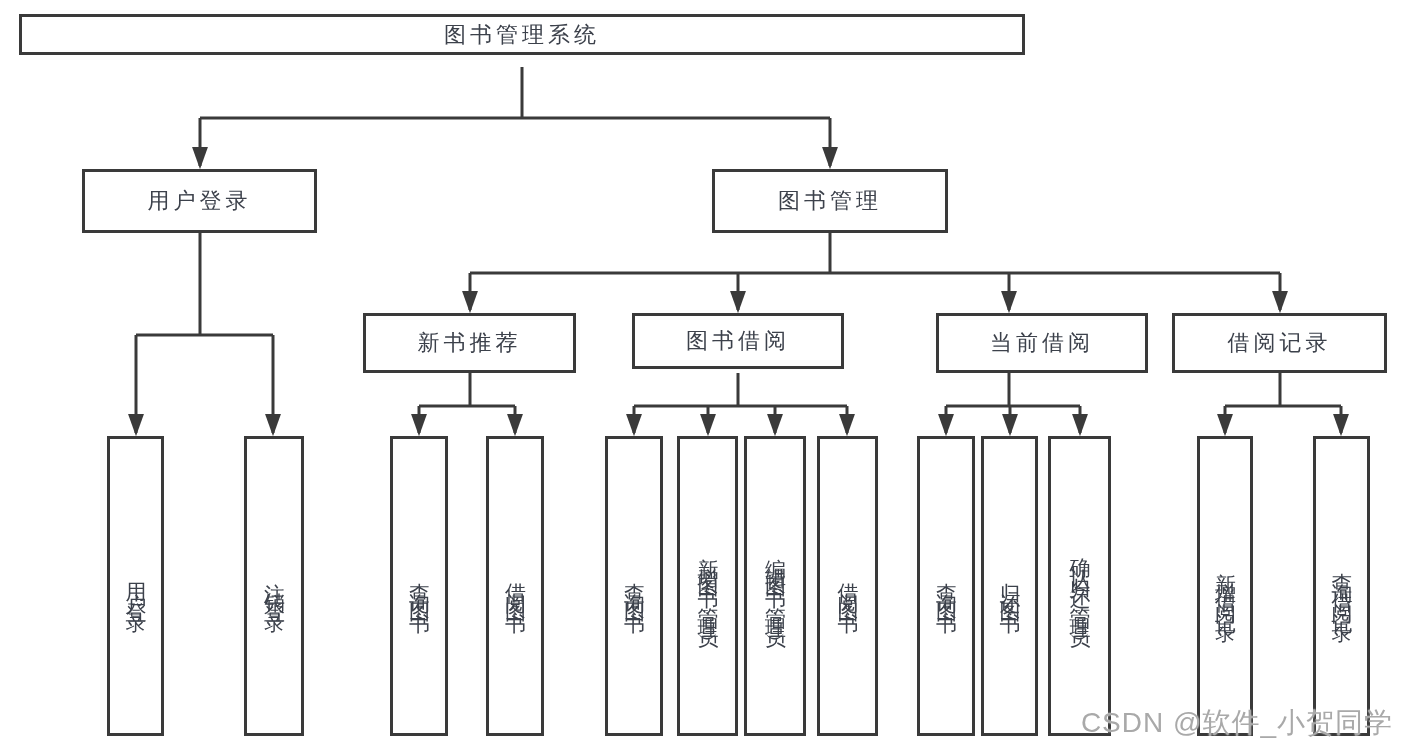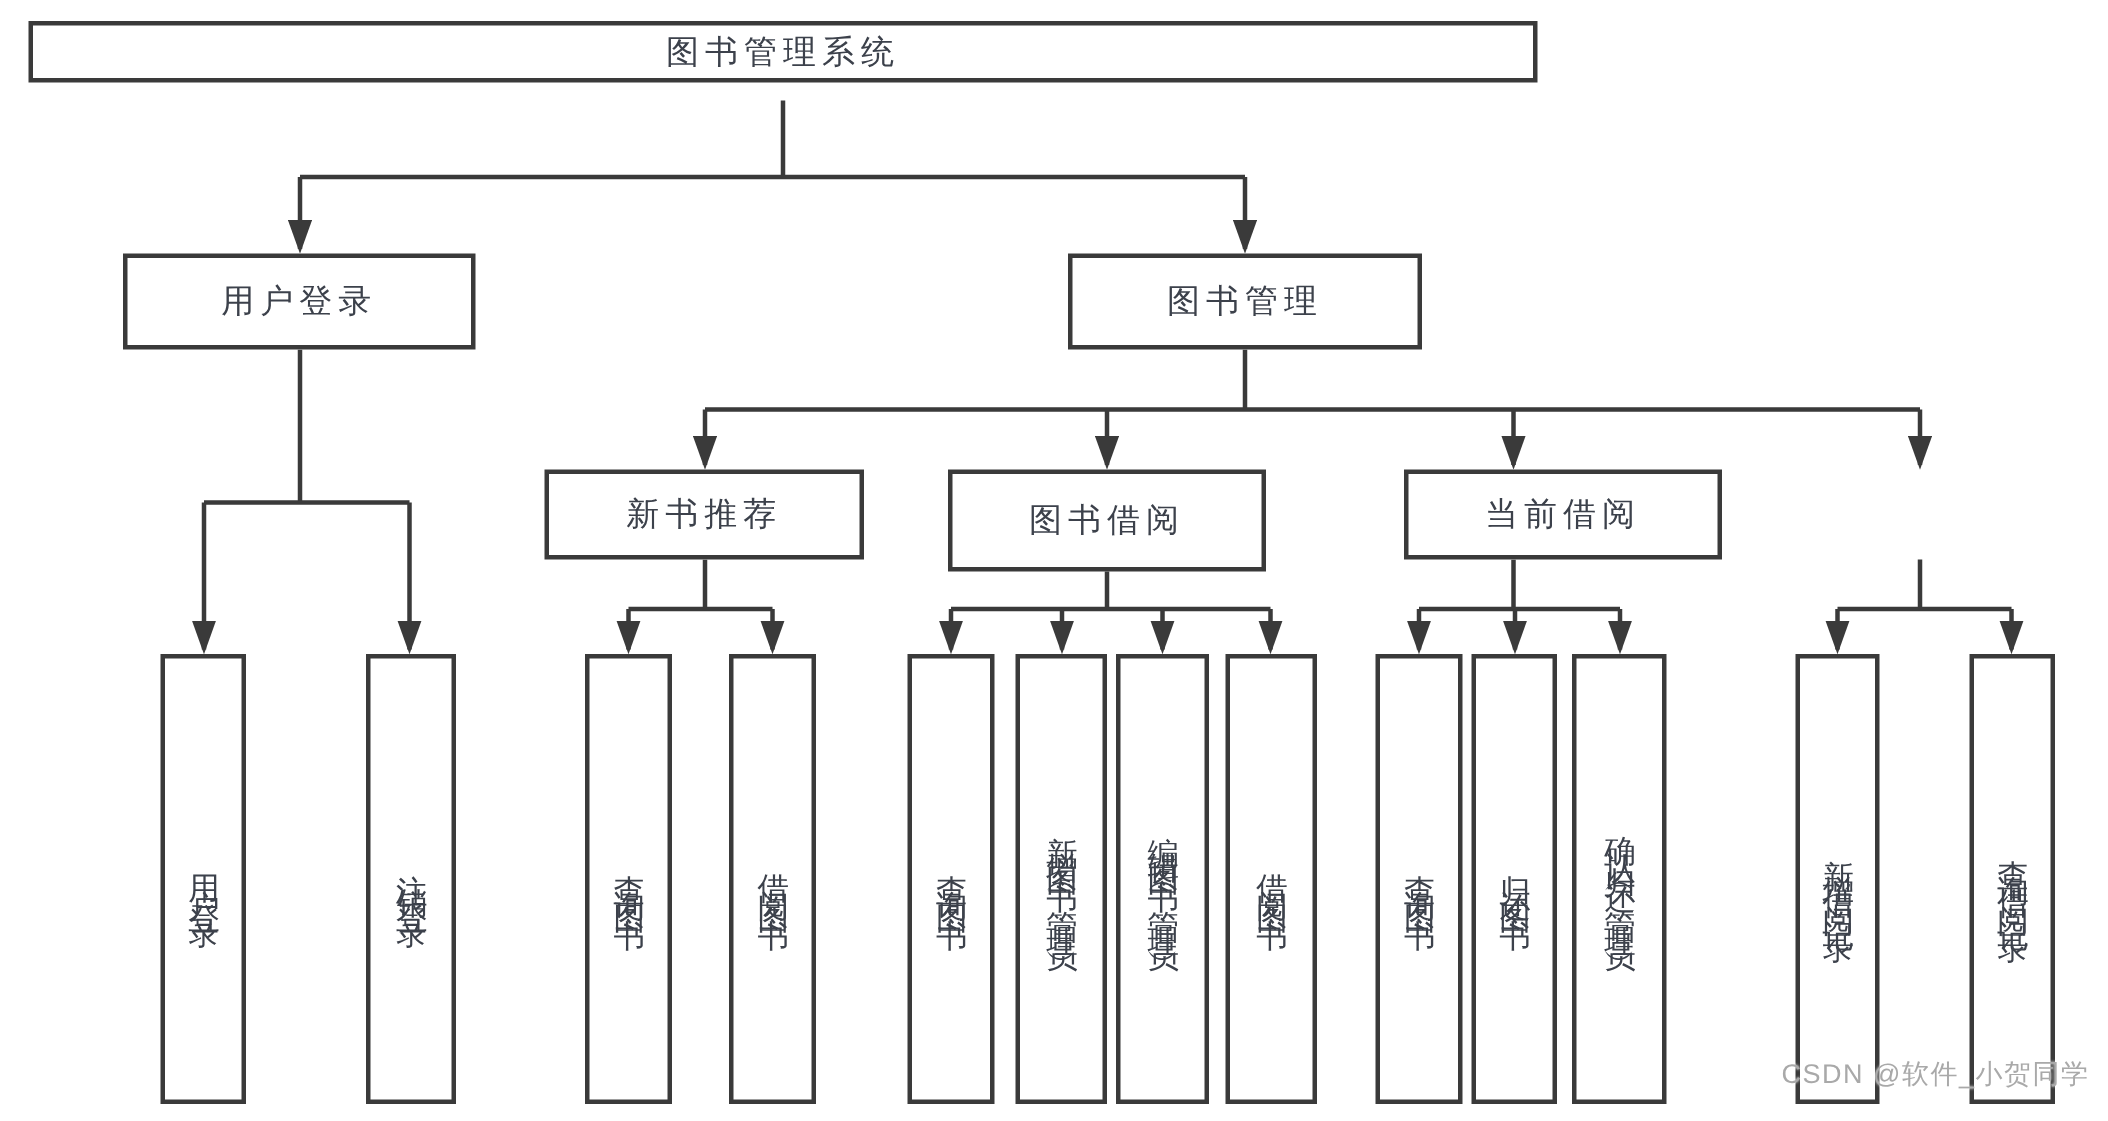--- a/index.html
+++ b/index.html
@@ -35,21 +35,21 @@
     text-orientation: mixed;
     font-size: 21px;
     letter-spacing: 10px;
     line-height: 1;
     white-space: nowrap;
   }
   .watermark {
     position: absolute;
     right: 12px;
     top: 704px;
-    font-size: 18px;
+    font-size: 28px;
     letter-spacing: 1px;
     color: #a9a9a9;
     text-shadow: 0 0 2px #ffffff;
     font-family: "Liberation Sans", sans-serif;
     z-index: 5;
   }
 </style>
 </head>
 <body>
 
@@ -105,25 +105,28 @@
   <div class="node" style="left:82px;top:169px;width:235px;height:64px">
     <span>用户登录</span>
   </div>
   <div class="node" style="left:712px;top:169px;width:236px;height:64px">
     <span>图书管理</span>
   </div>
 
   <div class="node" style="left:363px;top:313px;width:213px;height:60px">
     <span>新书推荐</span>
   </div>
-  <div class="node" style="left:632px;top:313px;width:212px;height:68px">
+  <div class="node" style="left:632px;top:313px;width:212px;height:56px">
     <span>图书借阅</span>
   </div>
   <div class="node" style="left:936px;top:313px;width:212px;height:60px">
     <span>当前借阅</span>
+  </div>
+  <div class="node" style="left:1172px;top:313px;width:215px;height:60px">
+    <span>借阅记录</span>
   </div>
 
   <div class="node v" style="left:107px;top:436px;width:57px;height:300px">
     <span>用户登录</span>
   </div>
   <div class="node v" style="left:244px;top:436px;width:60px;height:300px">
     <span>注销登录</span>
   </div>
 
   <div class="node v" style="left:390px;top:436px;width:58px;height:300px">

